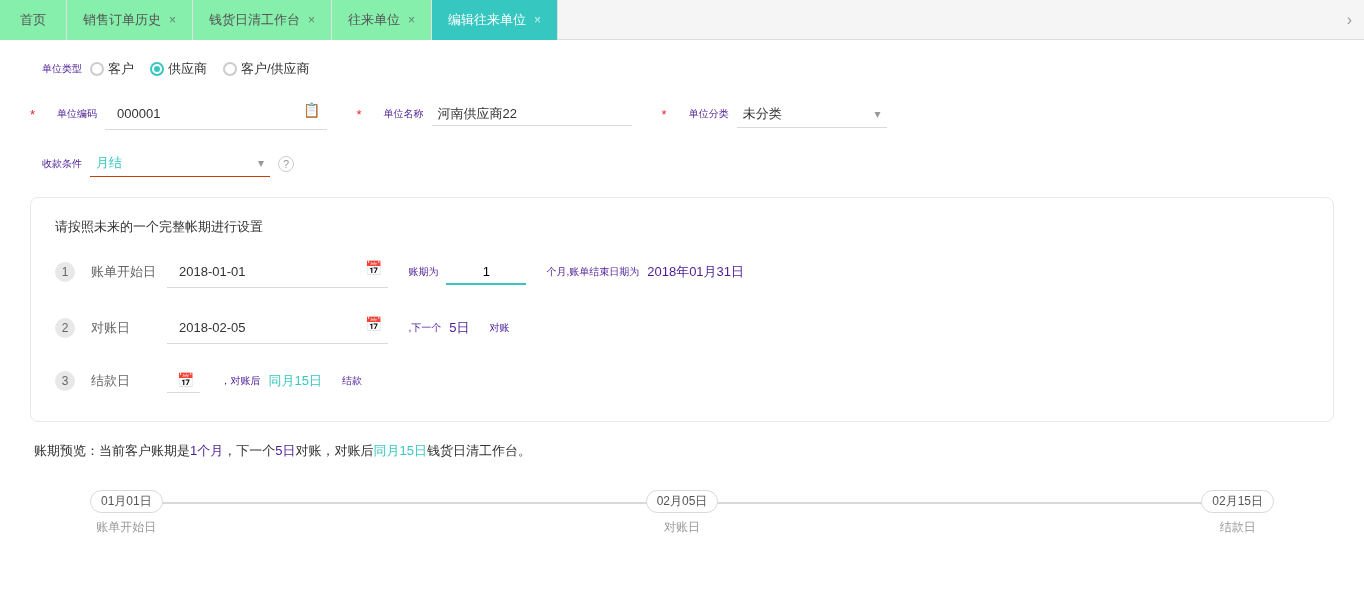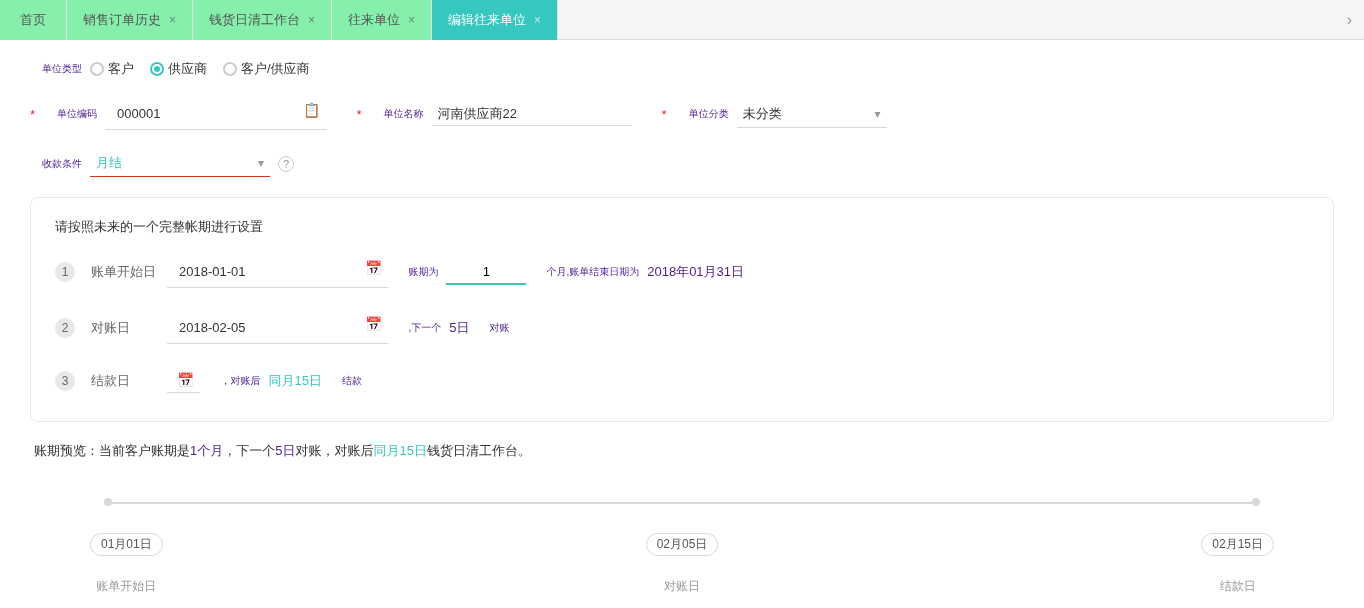--- a/index.html
+++ b/index.html
@@ -283,22 +283,21 @@
       display: flex;
       justify-content: space-between;
       width: 100%;
       position: relative;
       z-index: 1;
     }
     .timeline-item {
       display: flex;
       flex-direction: column;
       align-items: center;
-      gap: 22px;
-      margin-top: 43px;
+      gap: 6px;
     }
     .timeline-badge {
       background: #fff;
       border: 1px solid #d9d9d9;
       border-radius: 12px;
       padding: 2px 10px;
       font-size: 12px;
       color: #555;
       white-space: nowrap;
     }

